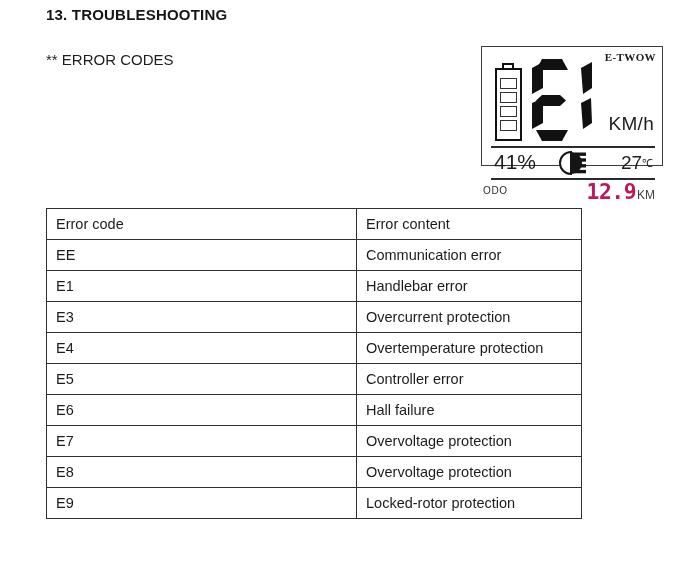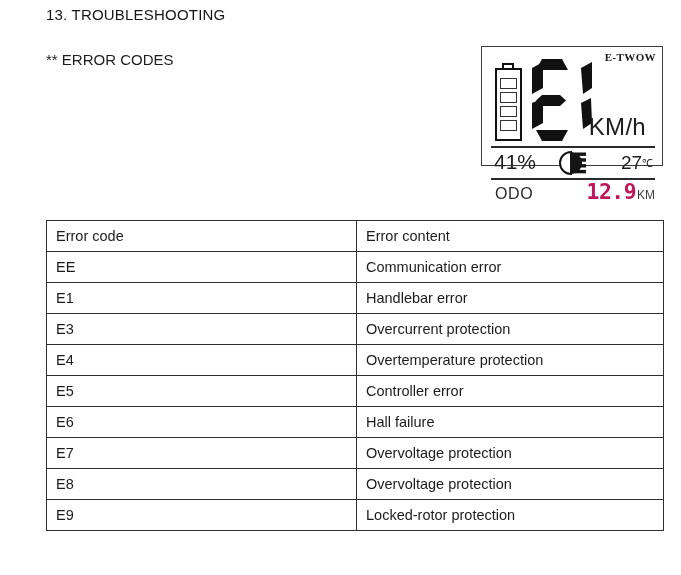--- a/index.html
+++ b/index.html
@@ -15,21 +15,21 @@
     color: #1a1a1a;
     overflow: hidden;
   }
 
   
   #section-title {
     position: absolute;
     left: 46px;
     top: 6px;
     font-size: 15px;
-    font-weight: normal;
+    font-weight: bold;
     letter-spacing: 0.2px;
     color: #161616;
   }
   #subsection-title {
     position: absolute;
     left: 46px;
     top: 51px;
     font-size: 15px;
     font-weight: normal;
     color: #1d1d1d;
@@ -128,23 +128,23 @@
   
   .sh {
     height: 11px;
   }
   .sv {
     width: 11px;
   }
 
   #km-h-label {
     position: absolute;
-    right: 16px;
+    right: 8px;
     top: 66px;
-    font-size: 24px;
+    font-size: 19px;
     color: #1d1d1d;
     letter-spacing: 0.3px;
   }
 
   .lcd-divider {
     position: absolute;
     left: 9px;
     right: 7px;
     height: 2px;
     background: #2a2a2a;
@@ -173,23 +173,23 @@
     font-size: 19px;
     color: #1d1d1d;
   }
   #temperature-value .deg {
     font-size: 11px;
     vertical-align: 2px;
   }
 
   #odo-label {
     position: absolute;
-    left: 13px;
+    left: 1px;
     top: 138px;
-    font-size: 16px;
+    font-size: 10px;
     letter-spacing: 0.6px;
     color: #2b2b2b;
   }
   #odo-readout {
     position: absolute;
     right: 7px;
     top: 133px;
     display: flex;
     align-items: baseline;
   }
@@ -205,22 +205,22 @@
     font-size: 12px;
     font-weight: normal;
     color: #404040;
     margin-left: 1px;
   }
 
   
   #error-table {
     position: absolute;
     left: 46px;
-    top: 220px;
-    width: 618px;
+    top: 208px;
+    width: 536px;
     border-collapse: collapse;
     table-layout: fixed;
     border-radius: 10px;
   }
   #error-table td {
     border: 1.5px solid #2f2f2f;
     height: 30px;
     padding: 0 0 0 9px;
     font-size: 14.5px;
     color: #1c1c1c;

